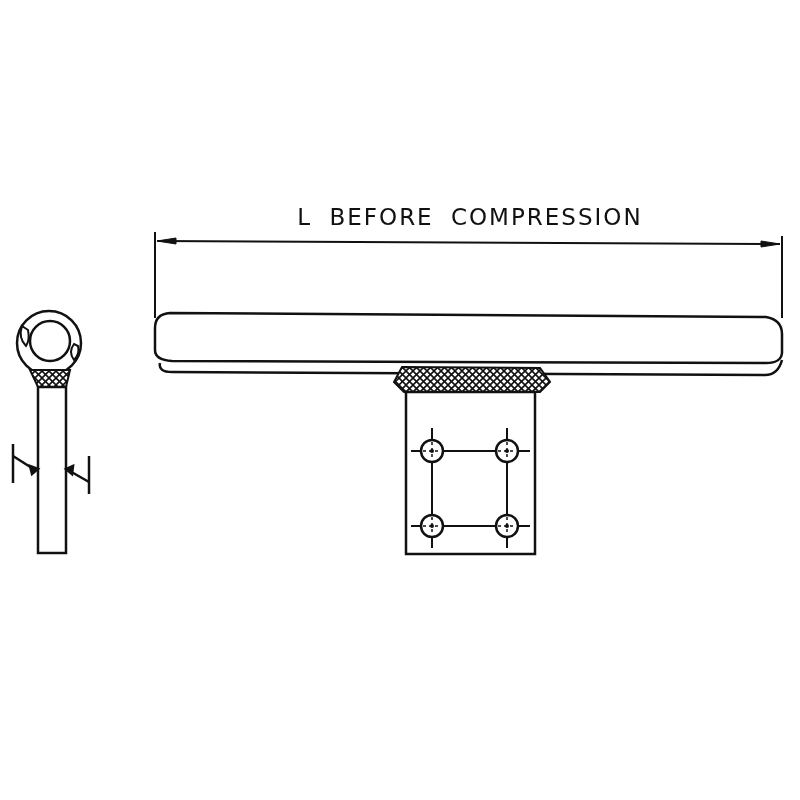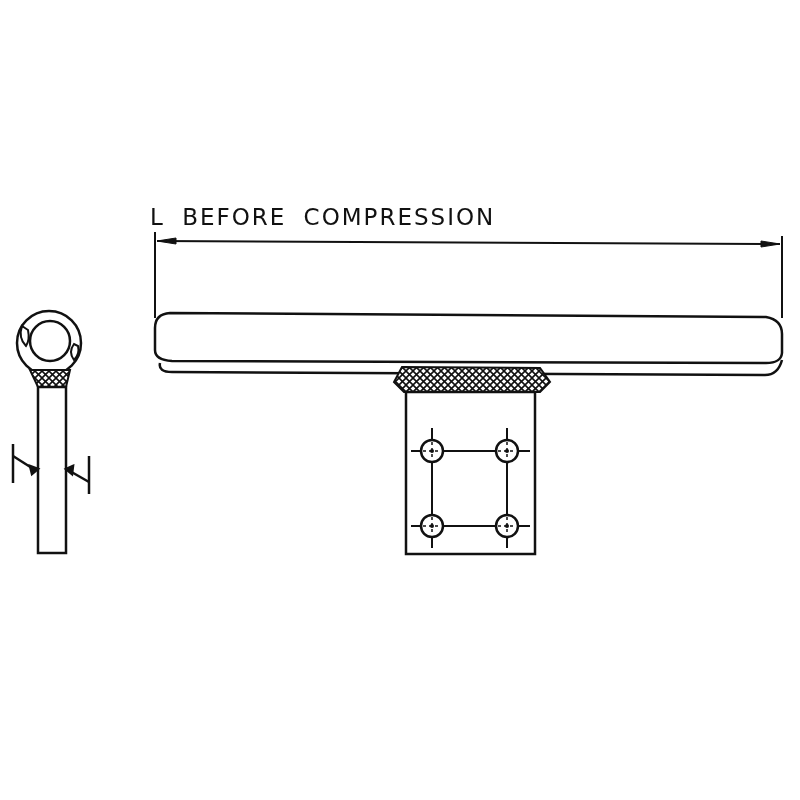--- a/index.html
+++ b/index.html
@@ -1,20 +1,21 @@
 <!DOCTYPE html>
 <html><head>
   <meta charset="utf-8">
   <style>
     html, body { margin: 0; padding: 0; background: #ffffff; }
     body { width: 800px; height: 800px; overflow: hidden; position: relative; }
     #drawing { position: absolute; left: 0; top: 0; width: 800px; height: 800px; }
     .label {
       position: absolute;
       left: 150px; width: 640px; top: 204px;
+      text-align: center;
       font-family: "DejaVu Sans", sans-serif;
       font-size: 23px;
       letter-spacing: 2px;
       color: #111111;
       word-spacing: 8px;
     }
   </style>
 </head>
 <body>
 

